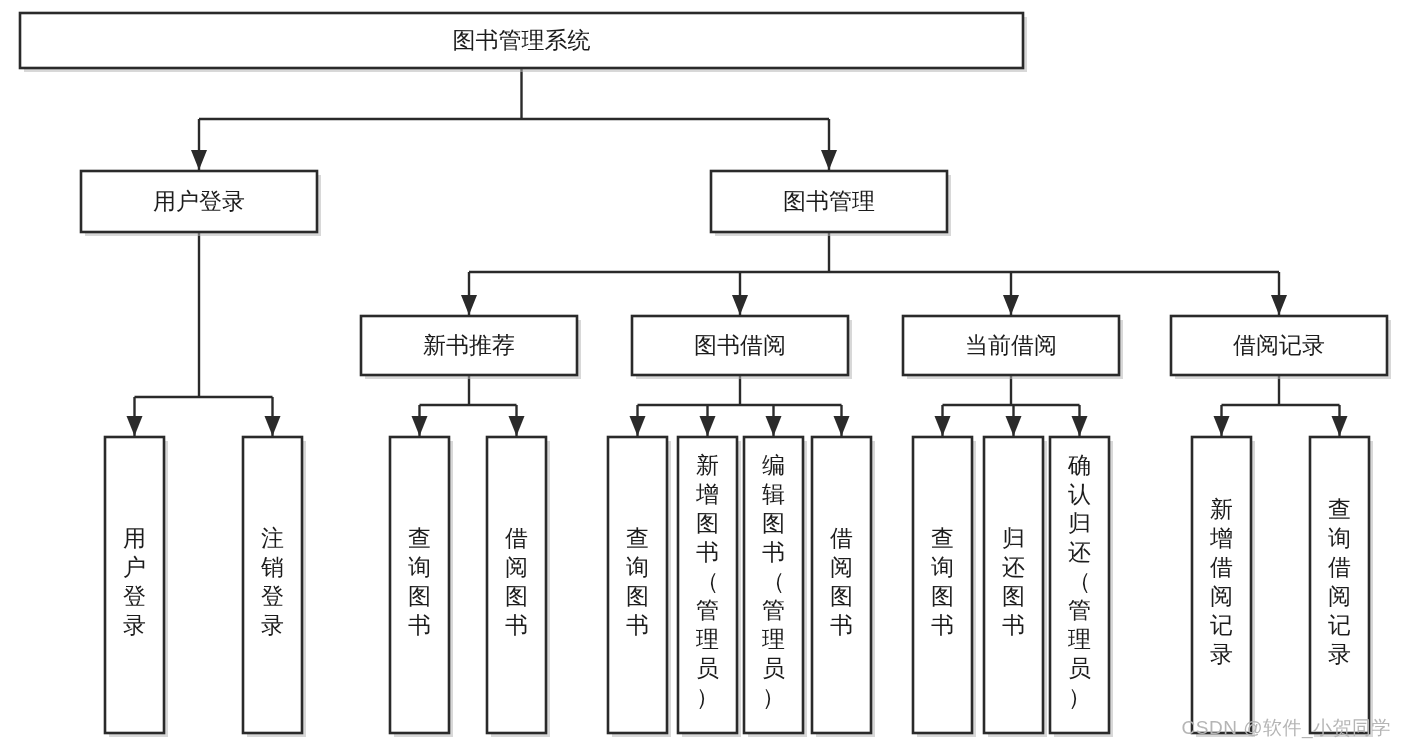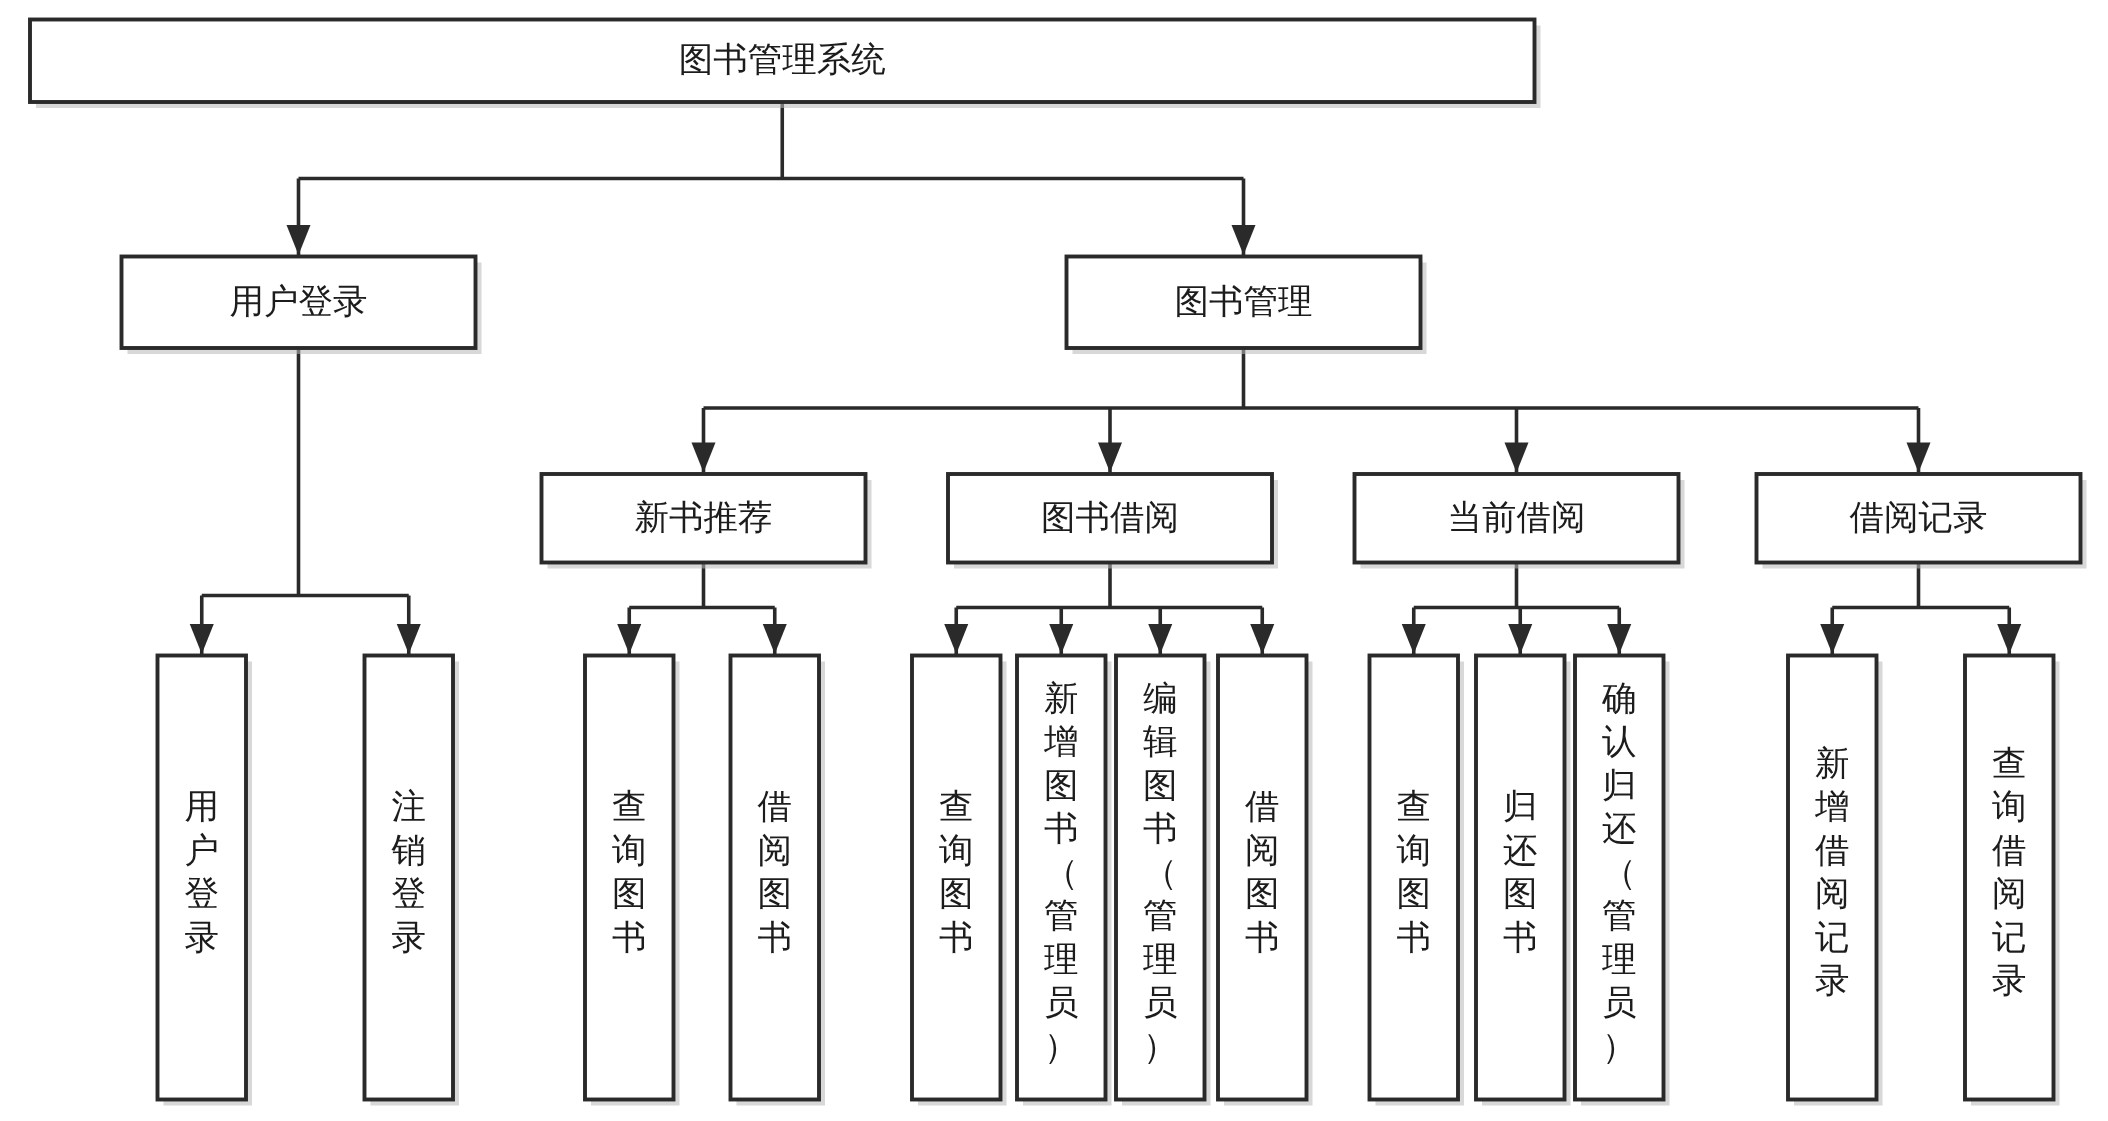--- a/index.html
+++ b/index.html
@@ -223,13 +223,14 @@
           <rect x="1192" y="437" width="59" height="296" class="node-box"></rect>
           <text x="1221.5" y="516.5" class="vert-label"><tspan x="1221.5" dy="0">新</tspan><tspan x="1221.5" dy="29">增</tspan><tspan x="1221.5" dy="29">借</tspan><tspan x="1221.5" dy="29">阅</tspan><tspan x="1221.5" dy="29">记</tspan><tspan x="1221.5" dy="29">录</tspan></text>
         </g>
         <g>
           <rect x="1314" y="441" width="59" height="296" class="node-shadow"></rect>
           <rect x="1310" y="437" width="59" height="296" class="node-box"></rect>
           <text x="1339.5" y="516.5" class="vert-label"><tspan x="1339.5" dy="0">查</tspan><tspan x="1339.5" dy="29">询</tspan><tspan x="1339.5" dy="29">借</tspan><tspan x="1339.5" dy="29">阅</tspan><tspan x="1339.5" dy="29">记</tspan><tspan x="1339.5" dy="29">录</tspan></text>
         </g>
       </g>
   </svg>
+  <div class="watermark">CSDN @软件_小贺同学</div>
 </div>
 
 </body></html>

